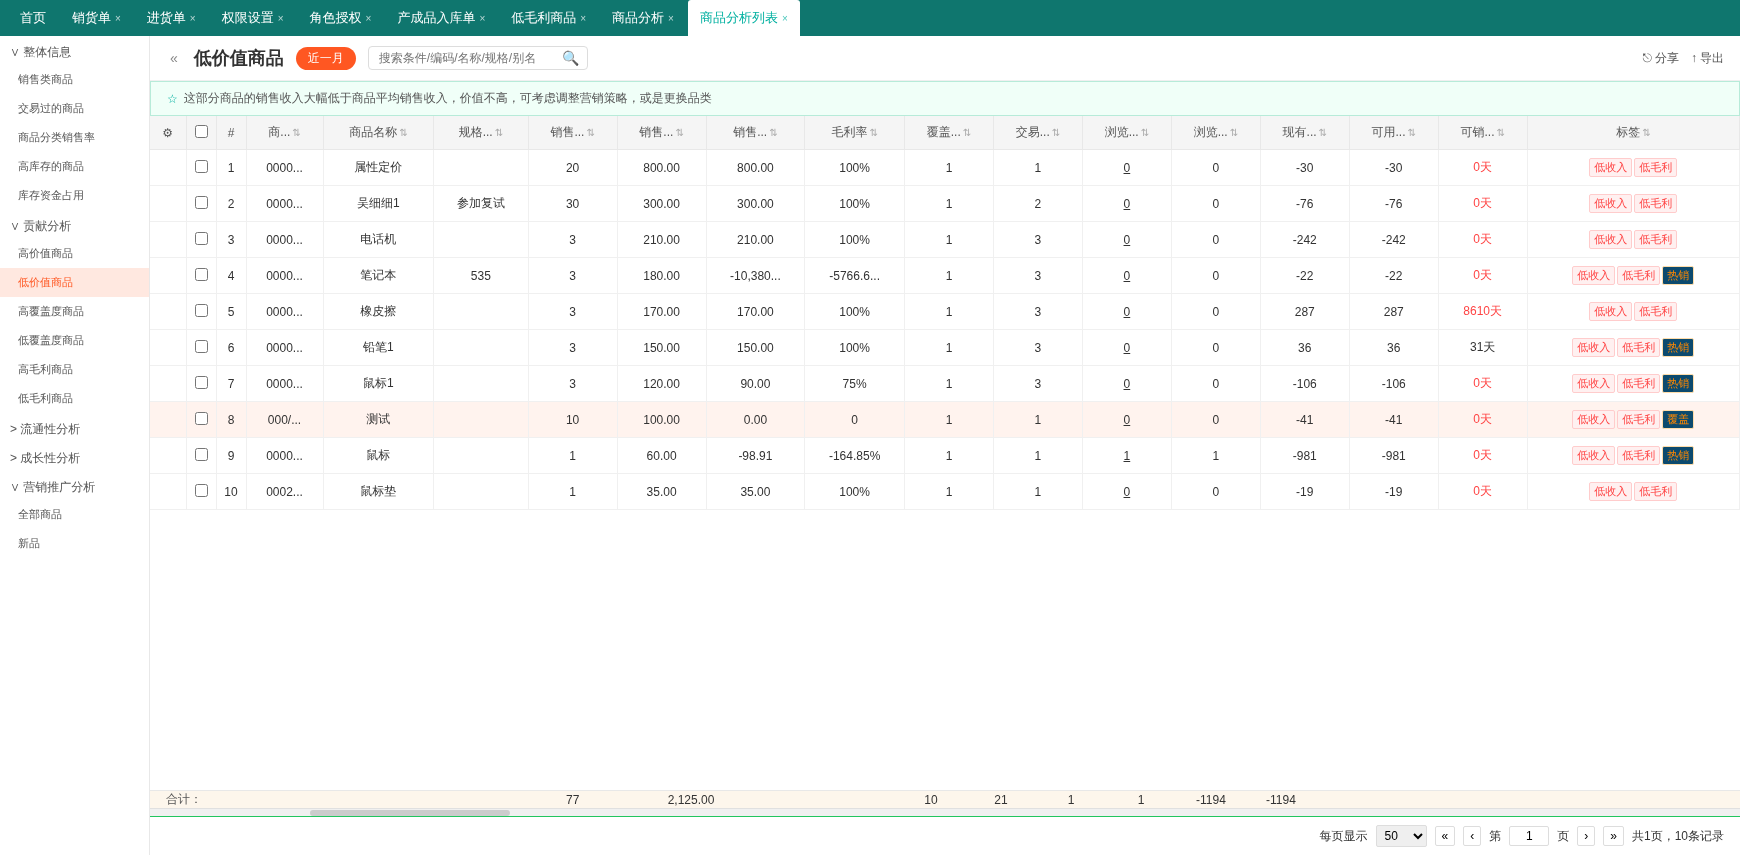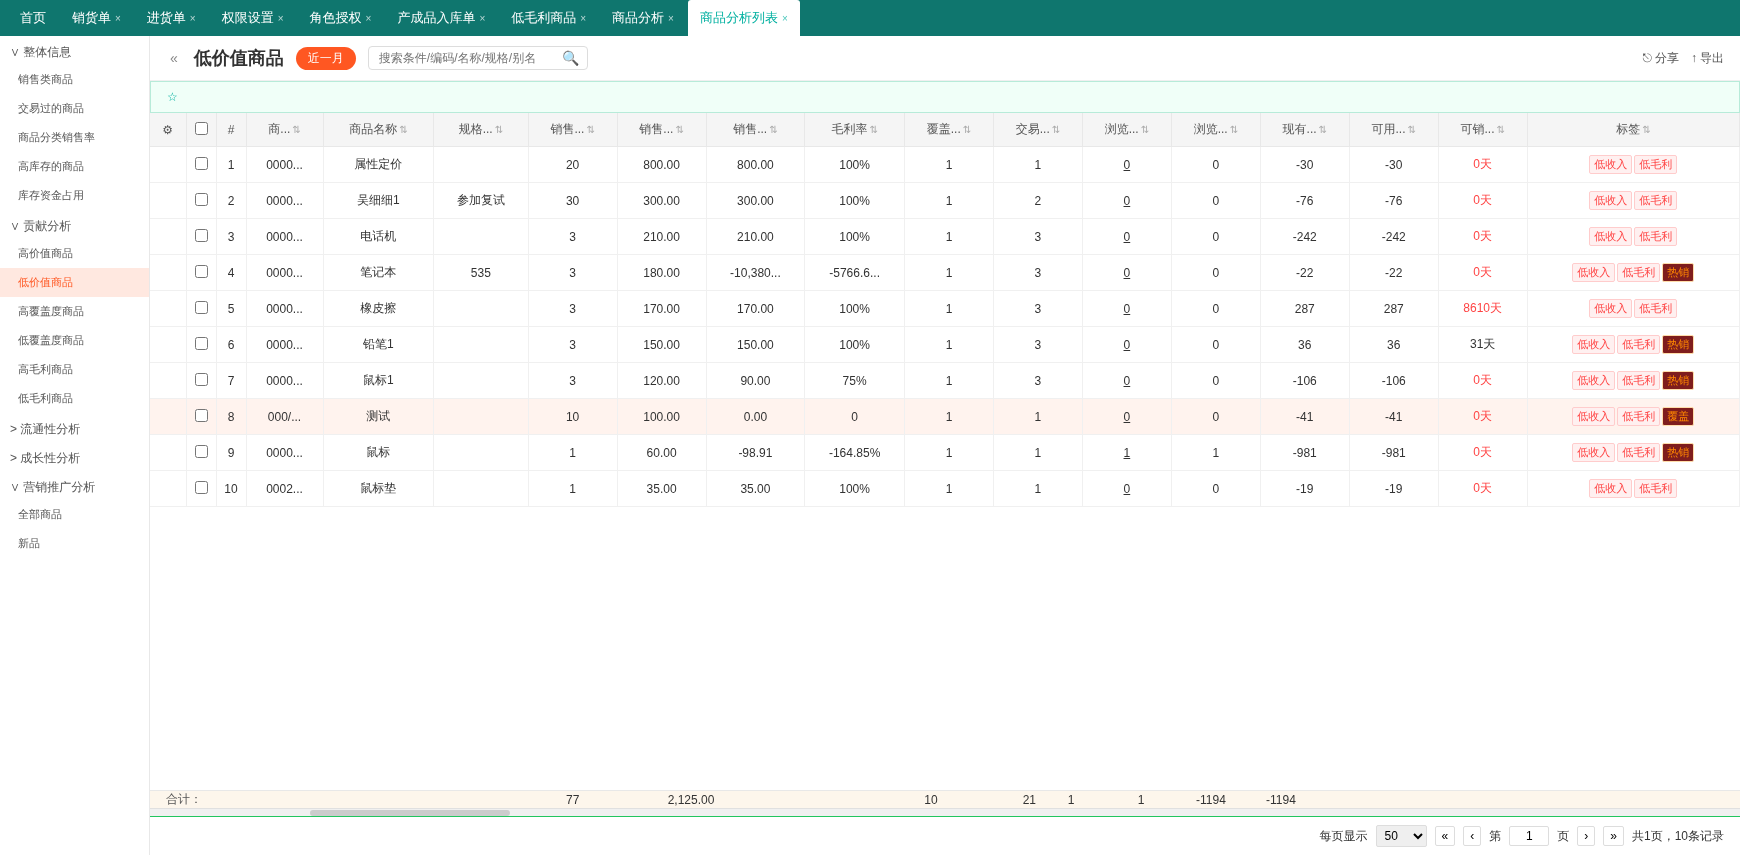--- a/index.html
+++ b/index.html
@@ -166,21 +166,21 @@
     td {
       padding: 7px 6px;
       border-bottom: 1px solid #f0f0f0;
       border-right: 1px solid #f0f0f0;
       text-align: center;
       color: #333;
     }
     tr.row-highlight td { background: #fff3ee; }
     
     .tag-red { color: #ff4444; font-size: 11px; background: #fff0f0; border: 1px solid #ffcccc; border-radius: 2px; padding: 1px 4px; margin: 1px; display: inline-block; }
-    .tag-orange { color: #ff8800; font-size: 11px; background: #7f1d1d; border: 1px solid #ffddaa; border-radius: 2px; padding: 1px 4px; margin: 1px; display: inline-block; }
+    .tag-orange { color: #ff8800; font-size: 11px; background: #0c4a6e; border: 1px solid #ffddaa; border-radius: 2px; padding: 1px 4px; margin: 1px; display: inline-block; }
     .underline { text-decoration: underline; cursor: pointer; }
     .days-red { color: #ff4444; }
     
     .sort-icon { color: #aaa; font-size: 10px; }
     
     
     .footer-summary {
       background: #fdf6ec;
       border-top: 1px solid #e8e8e8;
       padding: 0 16px;
@@ -330,20 +330,21 @@
         </span>
         <span class="action-btn">
           <span>↑</span>
           <span>导出</span>
         </span>
       </div>
     </div>
 
     <div class="notice-bar">
       <span class="notice-icon">☆</span>
+      <span>这部分商品的销售收入大幅低于商品平均销售收入，价值不高，可考虑调整营销策略，或是更换品类</span>
     </div>
 
     <div class="table-wrapper">
       <table>
         <thead>
           <tr>
             <th style="width:36px;">⚙</th>
             <th class="checkbox-cell"><input type="checkbox" style=""></th>
             <th style="width:30px;">#</th>
             <th>
@@ -650,21 +651,21 @@
         <span style="width:30px;"></span>
         <span style="width:30px;"></span>
         <span style="width:80px;"></span>
         <span style="width:120px;"></span>
         <span style="width:60px;"></span>
         <span style="width:80px; text-align:left;">77</span>
         <span style="width:90px; text-align:center;">2,125.00</span>
         <span style="width:90px;"></span>
         <span style="width:70px;"></span>
         <span style="width:70px; text-align:center;">10</span>
-        <span style="width:70px; text-align:right;">21</span>
+        <span style="width:70px; text-align:center;">21</span>
         <span style="width:70px; text-align:center;">1</span>
         <span style="width:70px; text-align:center;">1</span>
         <span style="width:70px; text-align:center;">-1194</span>
         <span style="width:70px; text-align:center;">-1194</span>
       </div>
     </div>
 
     <div style="height:8px; background:#f0f0f0; border-top:1px solid #e0e0e0; position:relative;">
       <div style="width:200px; height:6px; background:#ccc; border-radius:3px; position:absolute; top:1px; left:160px;"></div>
     </div>

